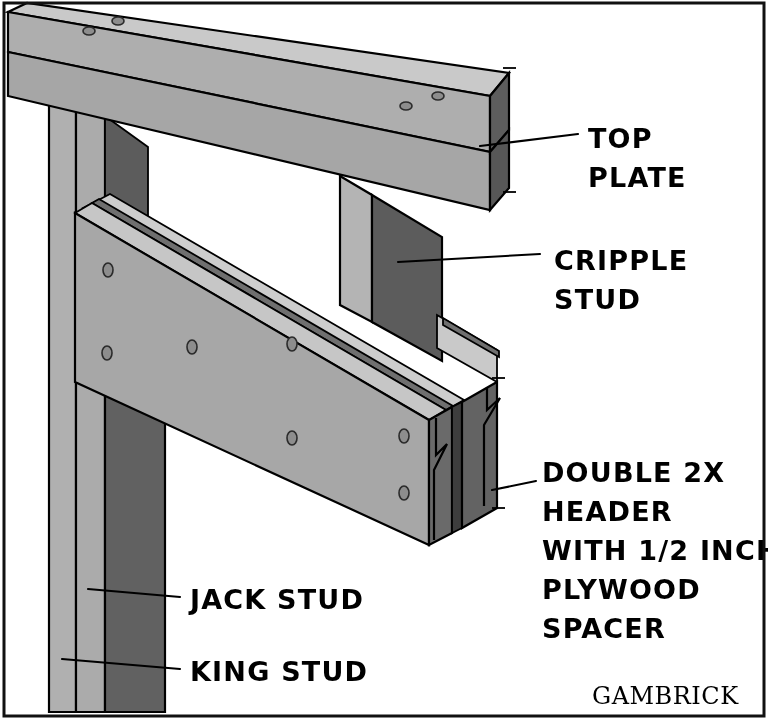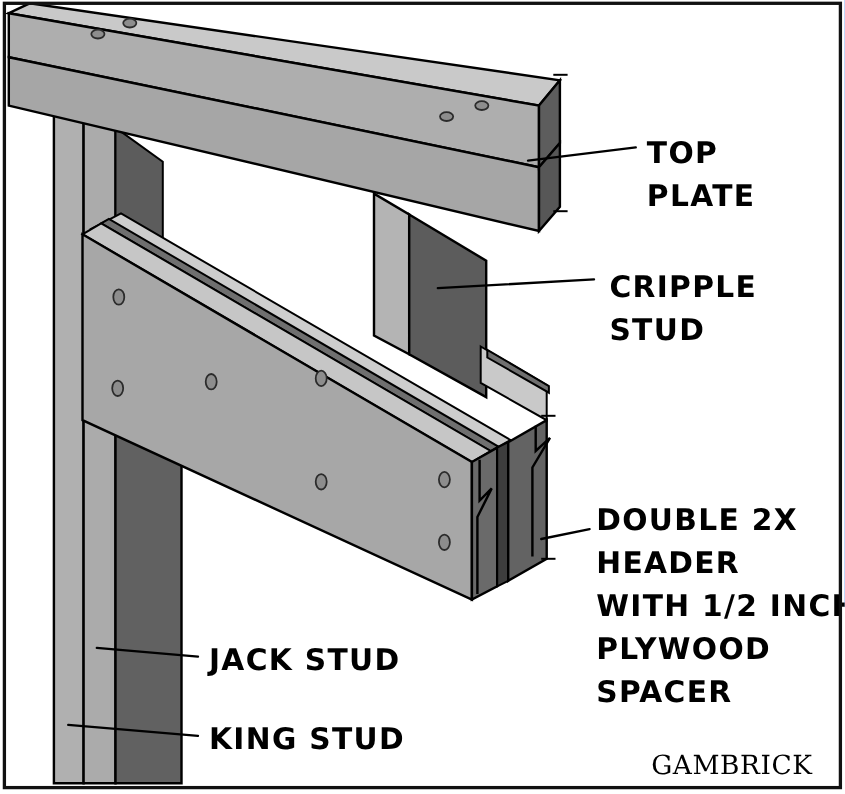--- a/index.html
+++ b/index.html
@@ -10,21 +10,21 @@
   body {
     width: 768px;
     height: 722px;
     font-family: "DejaVu Sans", sans-serif;
     overflow: hidden;
   }
   #diagram-root {
     position: relative;
     width: 768px;
     height: 552px;
-    background: #3b82f6;
+    background: #0369a1;
   }
   svg#framing-svg {
     display: block;
     width: 768px;
     height: 722px;
   }
   .lbl {
     font-family: "DejaVu Sans", sans-serif;
     font-weight: 700;
     font-size: 27px;

